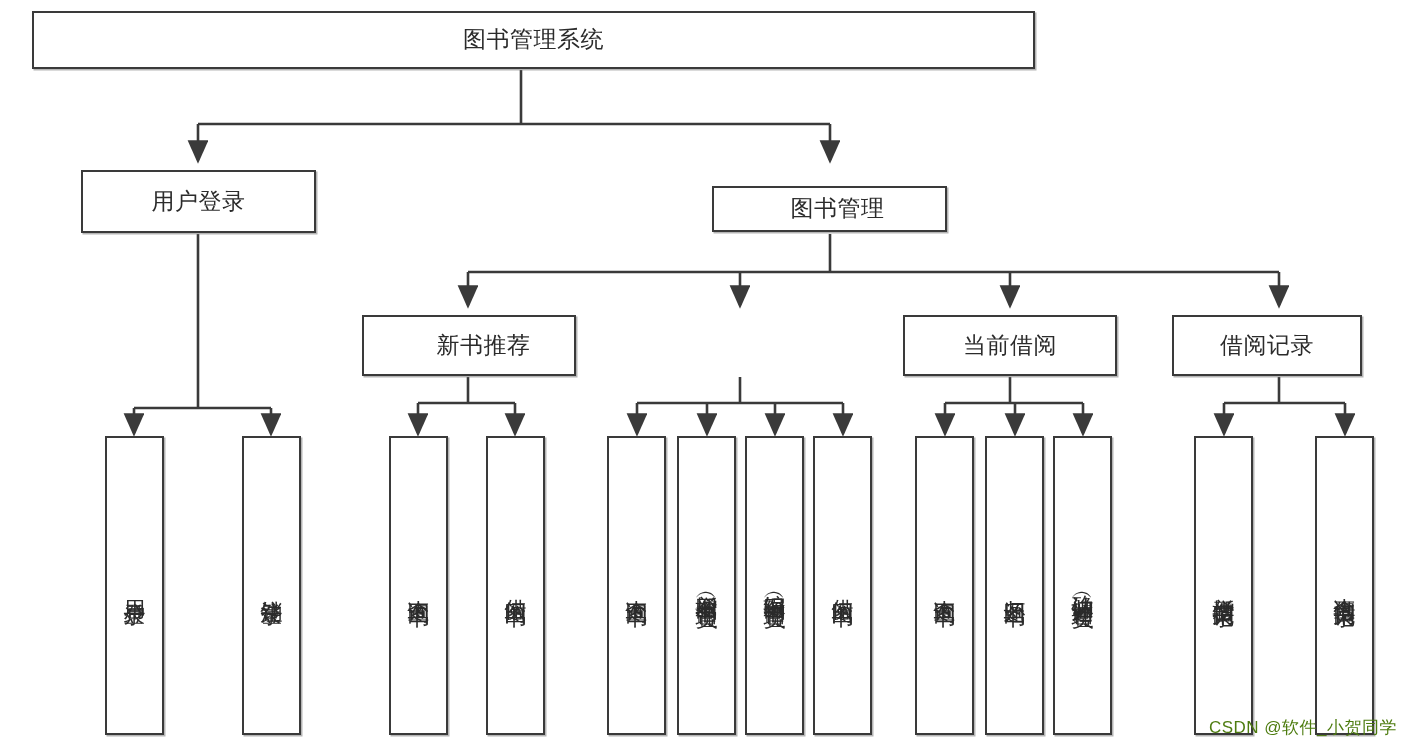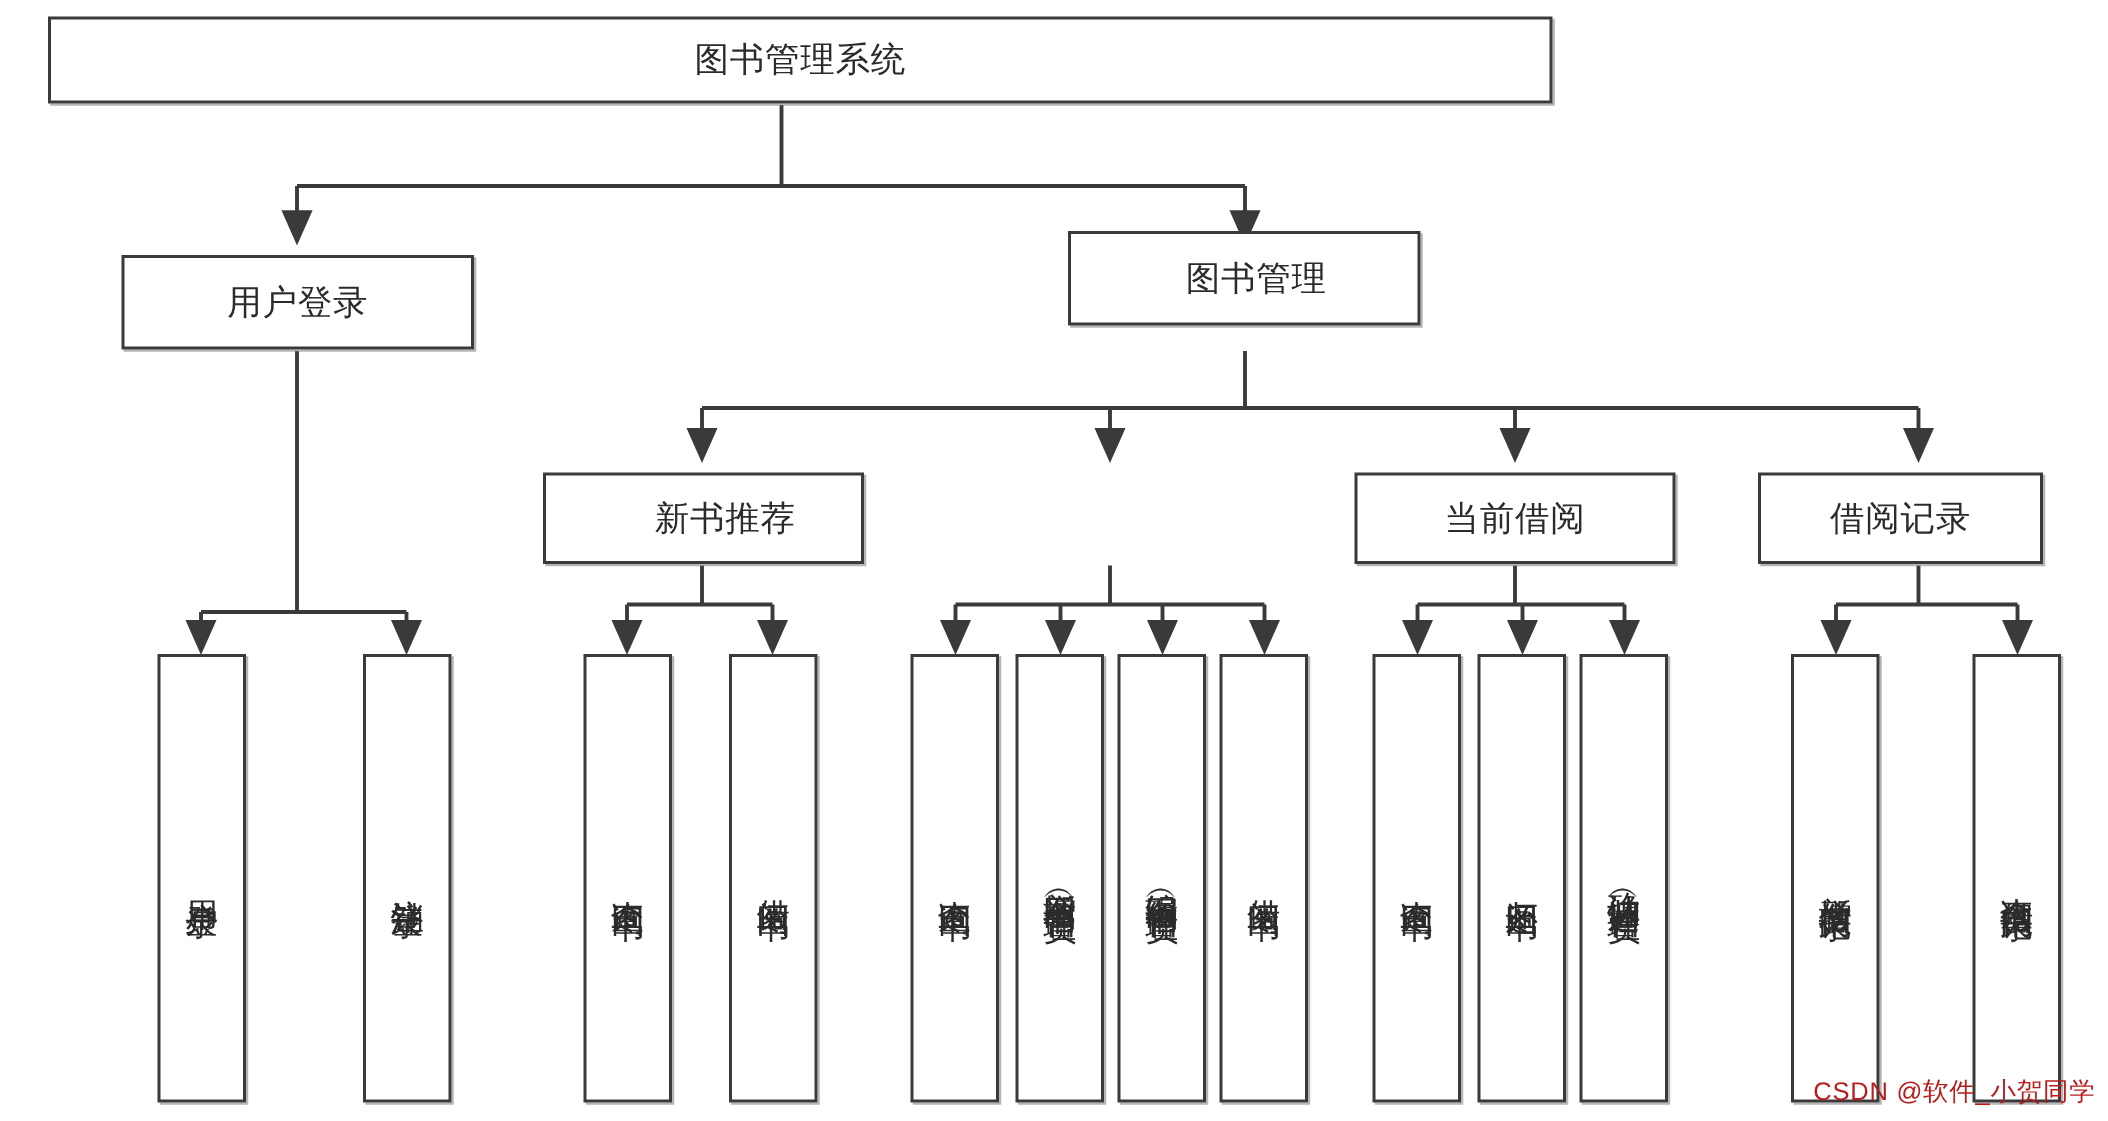--- a/index.html
+++ b/index.html
@@ -57,21 +57,21 @@
     text-orientation: upright;
     font-size: 22px;
     letter-spacing: 2px;
     line-height: 1;
   }
   #watermark {
     position: absolute;
     right: 8px;
     bottom: 8px;
     font-size: 17px;
-    color: #b91c1c;
+    color: #4d7c0f;
     letter-spacing: 0.5px;
     white-space: nowrap;
   }
 </style>
 </head>
 <body>
 
 <div id="canvas">
 
   <svg id="edges" viewBox="0 0 1405 747" xmlns="http://www.w3.org/2000/svg">
@@ -124,21 +124,21 @@
     </g>
   </svg>
 
   <div class="node root" style="left:32px; top:11px; width:1003px; height:58px;">
     <span class="lbl">图书管理系统</span>
   </div>
 
   <div class="node h" style="left:81px; top:170px; width:235px; height:63px;">
     <span class="lbl">用户登录</span>
   </div>
-  <div class="node h" style="left:712px; top:154px; width:235px; height:63px;padding-left:16px;">
+  <div class="node h" style="left:712px; top:186px; width:235px; height:46px;padding-left:16px;">
     <span class="lbl">图书管理</span>
   </div>
 
   <div class="node h" style="left:362px; top:315px; width:214px; height:61px;padding-left:29px;">
     <span class="lbl">新书推荐</span>
   </div>
   <div class="node h" style="left:903px; top:315px; width:214px; height:61px;text-align:center;">
     <span class="lbl">当前借阅</span>
   </div>
   <div class="node h" style="left:1172px; top:315px; width:190px; height:61px;">

